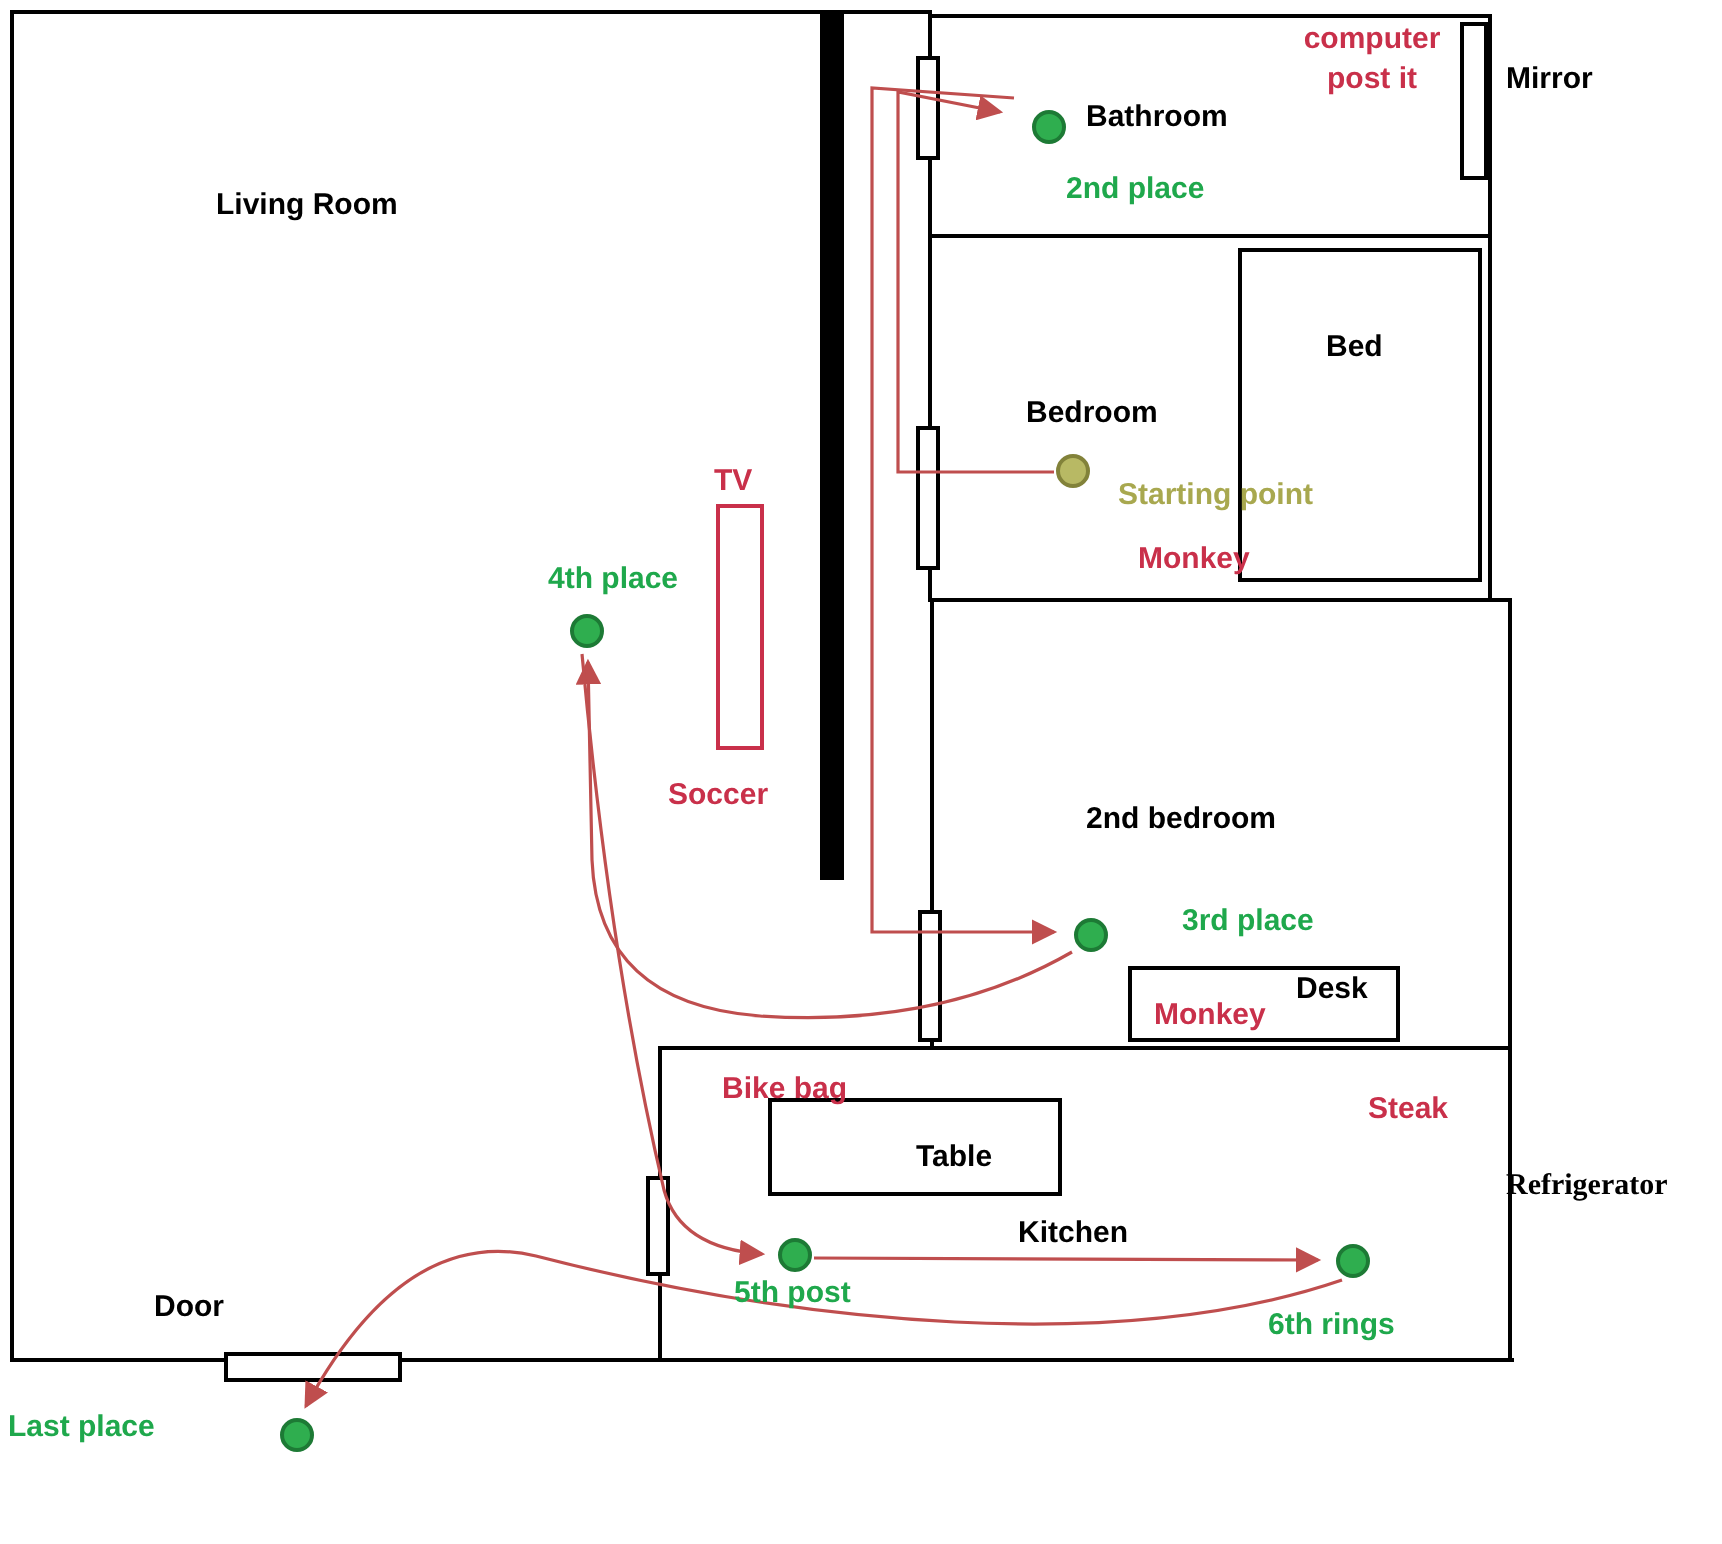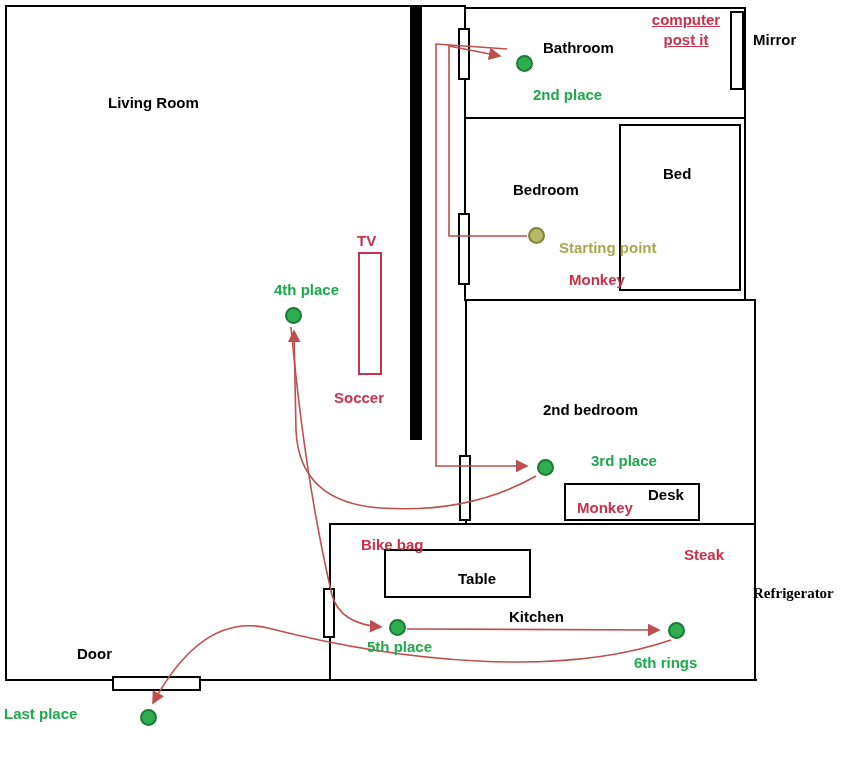--- a/index.html
+++ b/index.html
@@ -79,39 +79,39 @@
   <div class="dot olive" style="left:528px;top:227px;"></div>
   <div class="dot green" style="left:516px;top:55px;"></div>
   <div class="dot green" style="left:537px;top:459px;"></div>
   <div class="dot green" style="left:285px;top:307px;"></div>
   <div class="dot green" style="left:389px;top:619px;"></div>
   <div class="dot green" style="left:668px;top:622px;"></div>
   <div class="dot green" style="left:140px;top:709px;"></div>
 
   <div class="lbl" style="left:108px;top:94px;">Living Room</div>
   <div class="lbl" style="left:753px;top:31px;">Mirror</div>
-  <div class="lbl" style="left:543px;top:39px;text-align:center;">Bathroom</div>
-  <div class="lbl" style="left:513px;top:181px;">Bedroom</div>
+  <div class="lbl" style="left:543px;top:50px;text-align:center;">Bathroom</div>
+  <div class="lbl" style="left:513px;top:198px;">Bedroom</div>
   <div class="lbl" style="left:663px;top:165px;">Bed</div>
   <div class="lbl" style="left:543px;top:401px;">2nd bedroom</div>
   <div class="lbl" style="left:648px;top:486px;">Desk</div>
   <div class="lbl" style="left:458px;top:570px;text-align:center;">Table</div>
   <div class="lbl" style="left:509px;top:608px;">Kitchen</div>
   <div class="lbl" style="left:753px;top:584px;font-family:Liberation Serif, serif;">Refrigerator</div>
   <div class="lbl" style="left:77px;top:645px;">Door</div>
 
-  <div class="lbl red wrap" style="left:640px;top:10px;width:92px;text-align:center;line-height:20px;text-decoration:underline;">computer post it</div>
+  <div class="lbl red wrap" style="left:640px;top:10px;width:92px;text-align:center;line-height:20px;">computer post it</div>
   <div class="lbl red" style="left:569px;top:271px;text-align:center;">Monkey</div>
   <div class="lbl red" style="left:357px;top:232px;">TV</div>
   <div class="lbl red" style="left:334px;top:389px;">Soccer</div>
   <div class="lbl red" style="left:577px;top:499px;">Monkey</div>
   <div class="lbl red" style="left:361px;top:536px;">Bike bag</div>
   <div class="lbl red" style="left:684px;top:546px;">Steak</div>
 
   <div class="lbl olive" style="left:559px;top:239px;">Starting point</div>
   <div class="lbl green" style="left:533px;top:86px;">2nd place</div>
   <div class="lbl green" style="left:579px;top:452px;margin-left:12px;">3rd place</div>
   <div class="lbl green" style="left:274px;top:281px;">4th place</div>
-  <div class="lbl green" style="left:367px;top:638px;">5th place</div>
+  <div class="lbl green" style="left:367px;top:638px;">5th post</div>
   <div class="lbl green" style="left:634px;top:654px;">6th rings</div>
   <div class="lbl green" style="left:4px;top:705px;">Last place</div>
 
 </div>
 
 </body></html>

